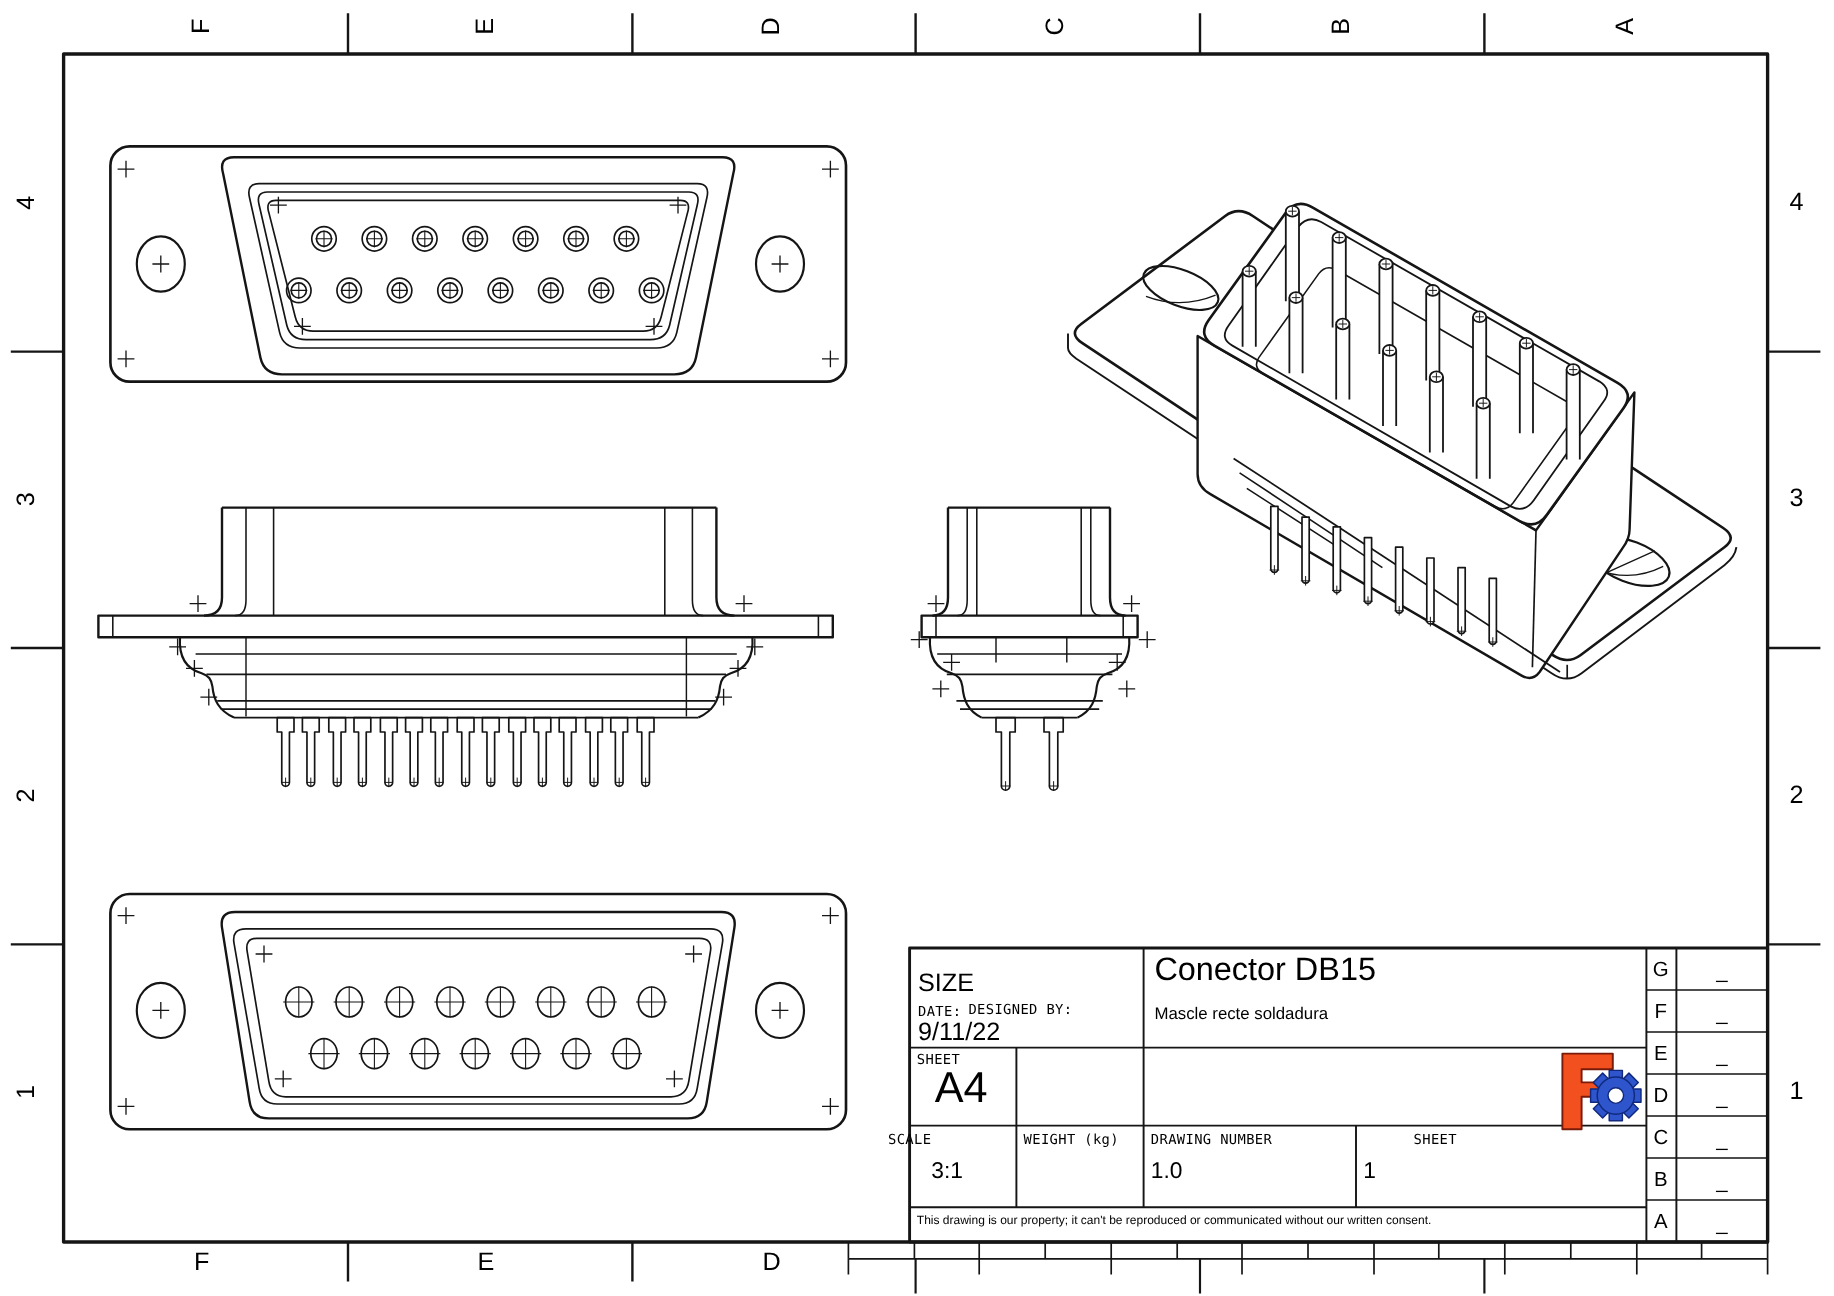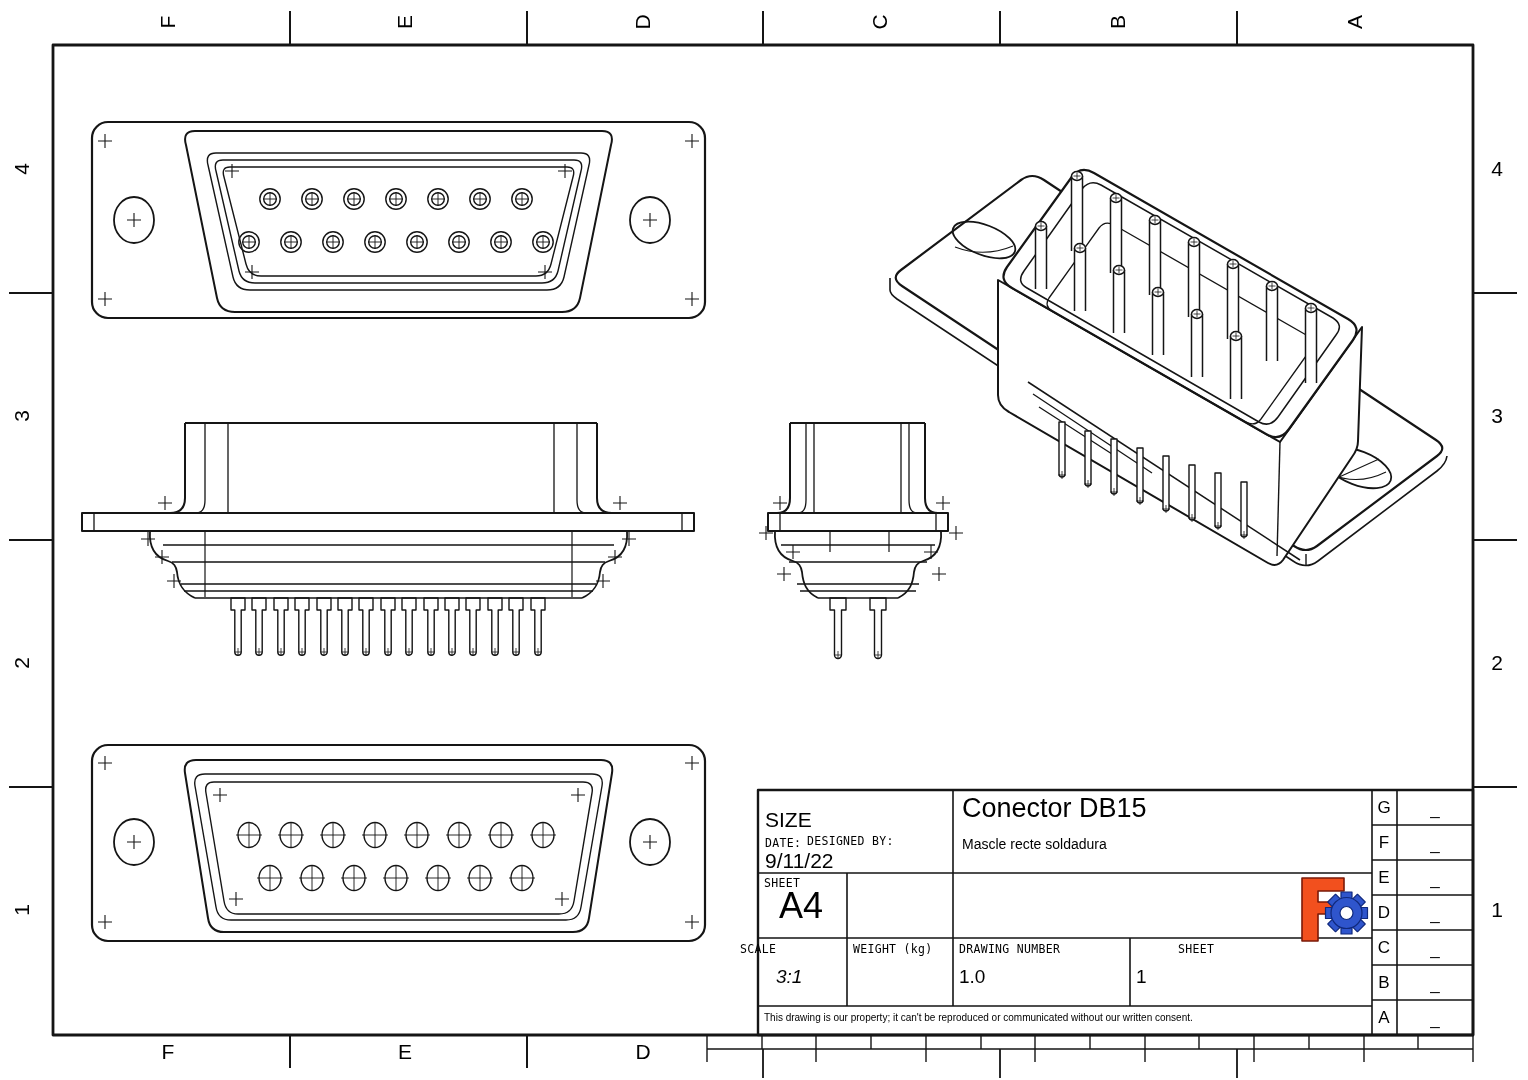--- a/index.html
+++ b/index.html
@@ -314,21 +314,21 @@
   <div class="t mono" style="left:765px;top:836px;">DATE:</div>
   <div class="t val-lg" style="left:765px;top:849px;">9/11/22</div>
 
   <div class="t ttl" style="left:962px;top:793px;">Conector DB15</div>
   <div class="t sub" style="left:962px;top:836px;">Mascle recte soldadura</div>
 
   <div class="t mono" style="left:764px;top:876px;">SHEET</div>
   <div class="t size-big" style="left:779px;top:885px;">A4</div>
 
   <div class="t mono" style="left:740px;top:942px;">SCALE</div>
-  <div class="t val-md" style="left:776px;top:966px;font-style:italic;">3:1</div>
+  <div class="t val-md" style="left:776px;top:966px;">3:1</div>
 
   <div class="t mono" style="left:853px;top:942px;">WEIGHT (kg)</div>
   <div class="t val-md" style="left:865px;top:966px;"></div>
 
   <div class="t mono" style="left:959px;top:942px;">DRAWING NUMBER</div>
   <div class="t val-md" style="left:959px;top:966px;text-align:right;">1.0</div>
 
   <div class="t mono" style="left:1178px;top:942px;">SHEET</div>
   <div class="t val-md" style="left:1136px;top:966px;">1</div>
 

